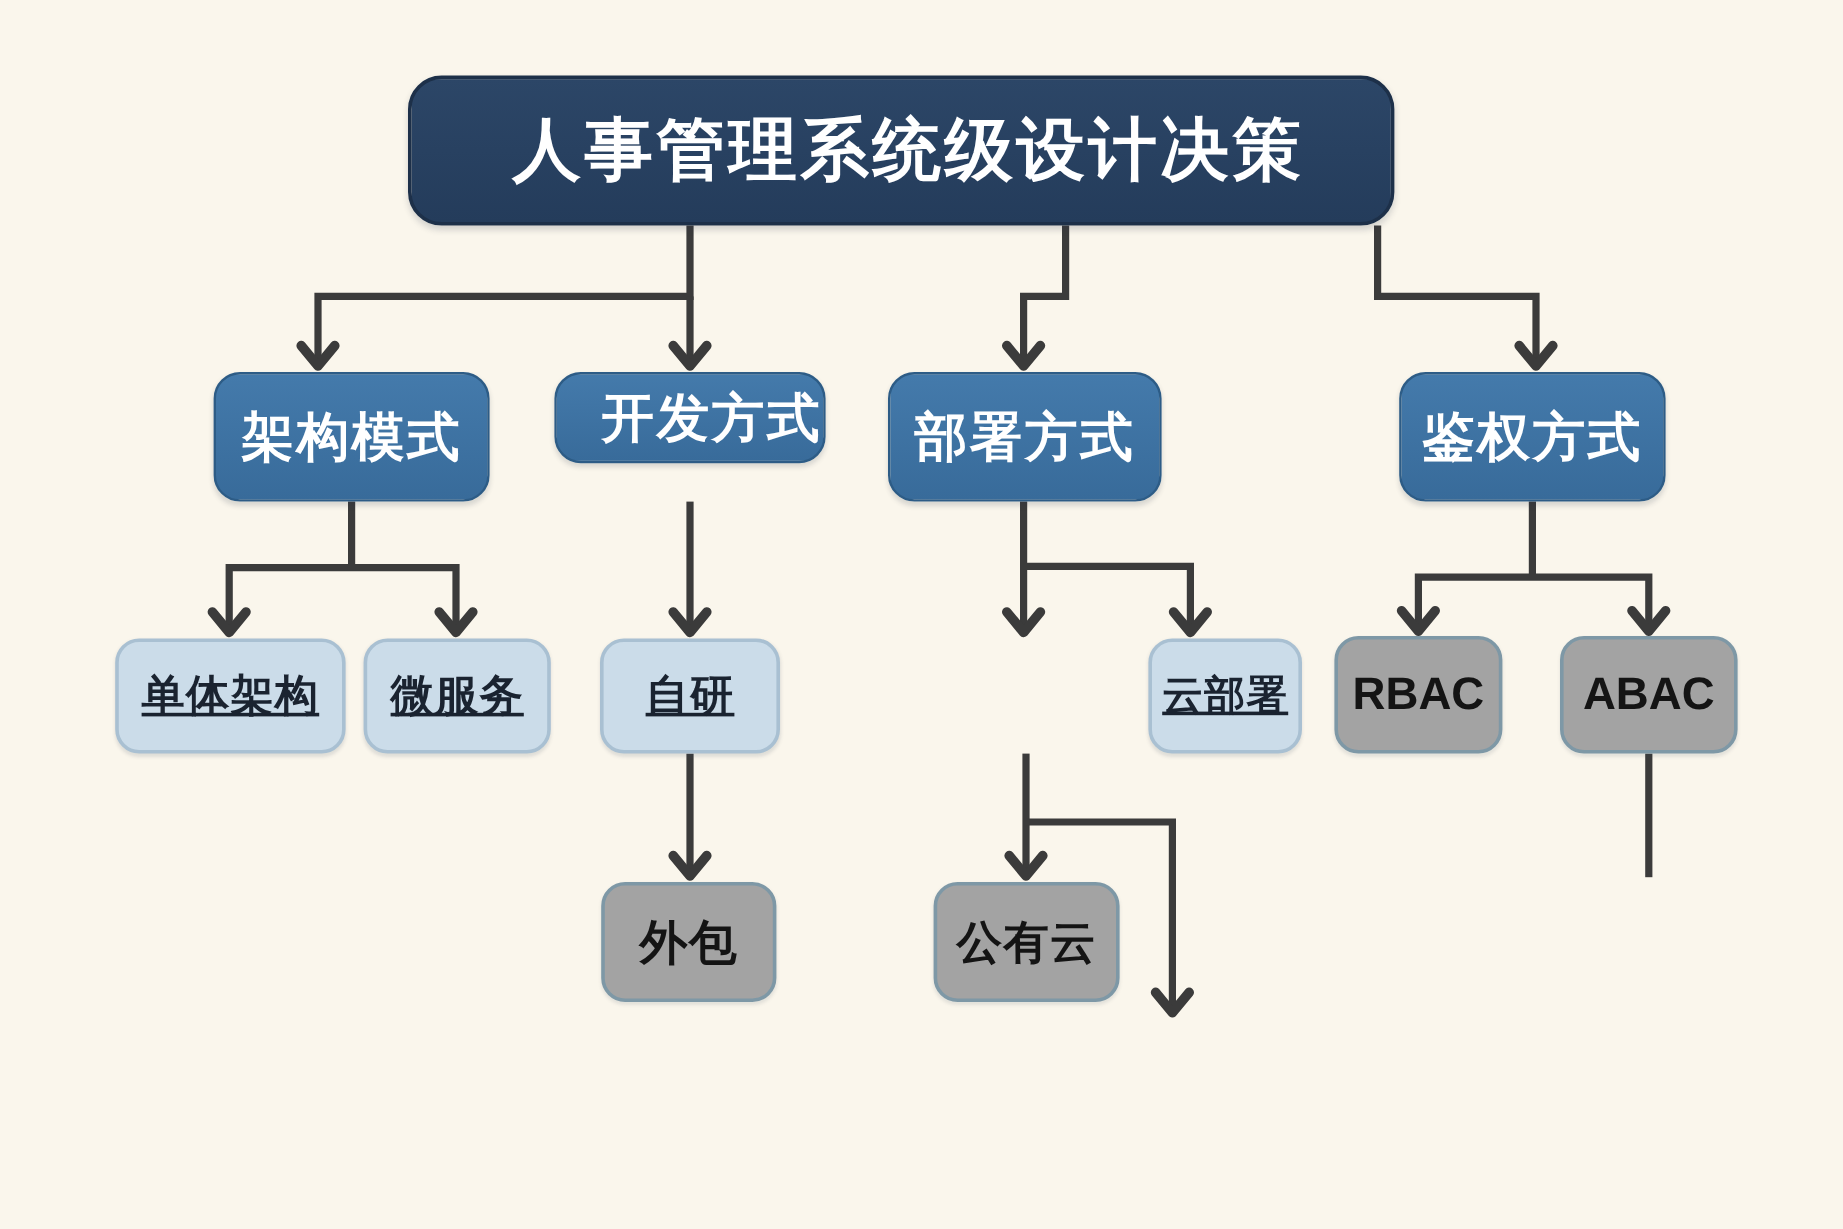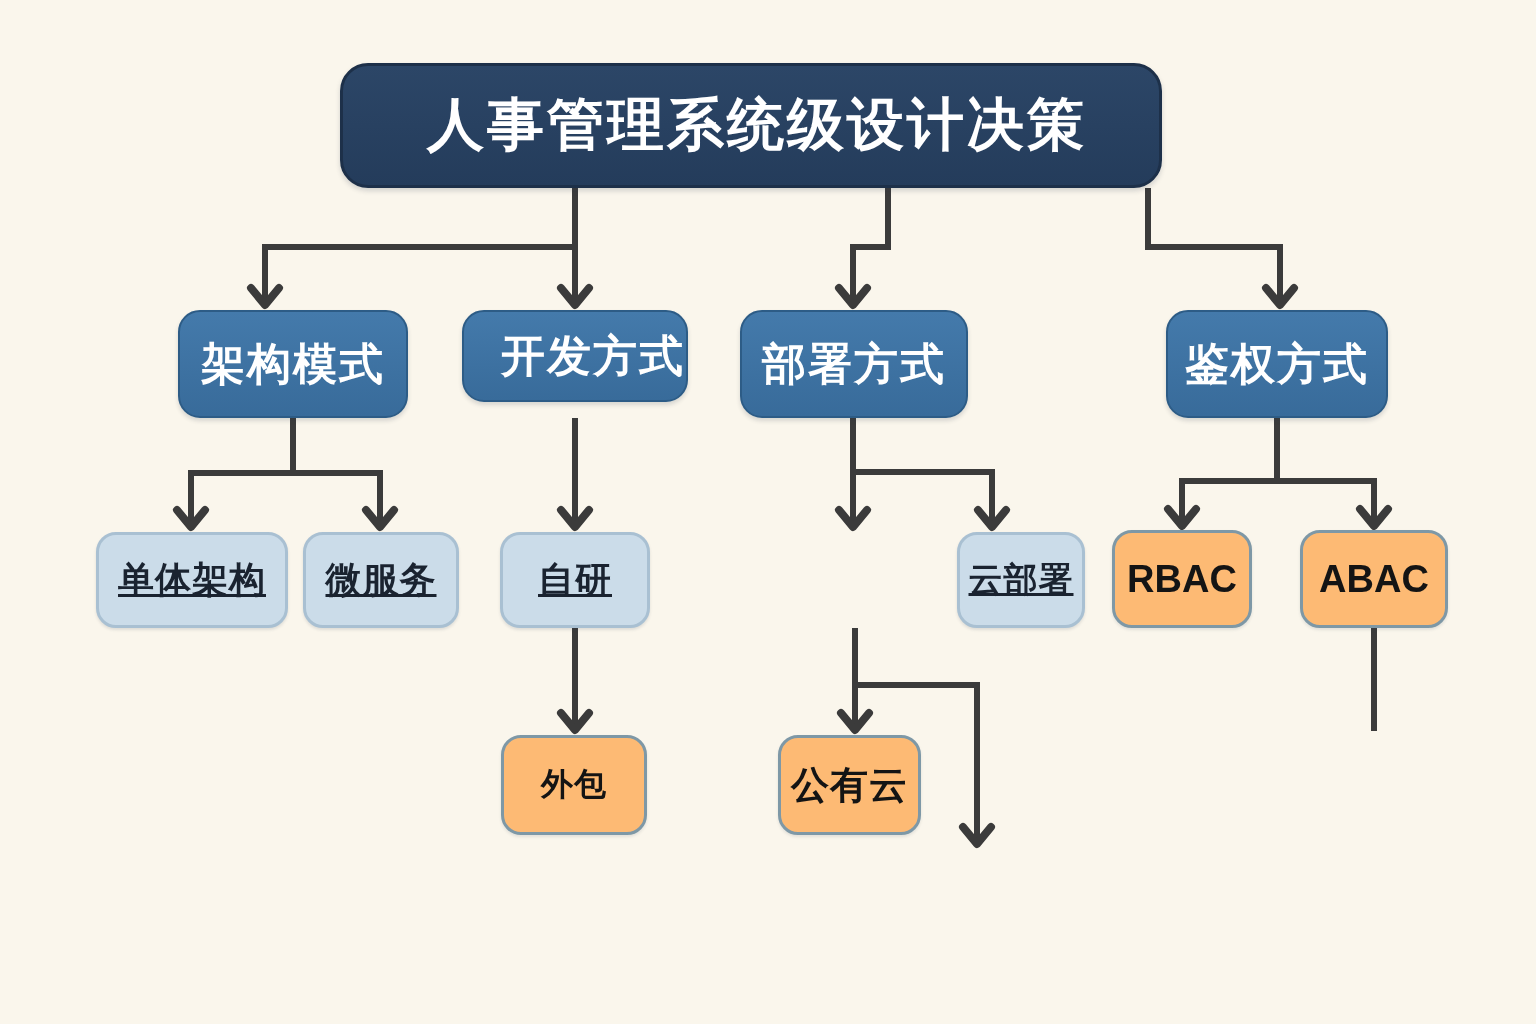--- a/index.html
+++ b/index.html
@@ -35,21 +35,21 @@
   }
   .node-option {
     background: #cbdce9;
     border: 3px solid #a9c0d2;
     border-radius: 20px;
     color: #1a2330; font-size: 36px; letter-spacing: 1px;
     box-shadow: 0 2px 3px rgba(60,70,90,.14);
     text-decoration: underline;
   }
   .node-leaf {
-    background: #fdba74;
+    background: #a3a3a3;
     border: 3px solid #7e98a6;
     border-radius: 20px;
     color: #141414; font-size: 38px; letter-spacing: 1px;
     box-shadow: 0 2px 3px rgba(60,70,90,.12);
   }
 </style>
 </head>
 <body>
 
 <div class="canvas">
@@ -90,27 +90,27 @@
     <path class="arrowhead" d="M 1168 509 L 1182 526 L 1196 509"></path>
     <path class="arrowhead" d="M 1360 509 L 1374 526 L 1388 509"></path>
     <path class="arrowhead" d="M 561 713 L 575 730 L 589 713"></path>
     <path class="arrowhead" d="M 841 713 L 855 730 L 869 713"></path>
     <path class="arrowhead" d="M 963 827 L 977 844 L 991 827"></path>
   </svg>
 
   <div class="node node-root" style="left:340px; top:63px; width:822px; height:125px;">人事管理系统级设计决策</div>
 
   <div class="node node-branch" style="left:178px; top:310px; width:230px; height:108px;">架构模式</div>
-  <div class="node node-branch" style="left:462px; top:310px; width:226px; height:92px;padding-left:36px;">开发方式</div>
+  <div class="node node-branch" style="left:462px; top:310px; width:226px; height:76px;padding-left:36px;">开发方式</div>
   <div class="node node-branch" style="left:740px; top:310px; width:228px; height:108px;">部署方式</div>
   <div class="node node-branch" style="left:1166px; top:310px; width:222px; height:108px;">鉴权方式</div>
 
   <div class="node node-option" style="left:96px; top:532px; width:192px; height:96px;">单体架构</div>
   <div class="node node-option" style="left:303px; top:532px; width:156px; height:96px;">微服务</div>
   <div class="node node-option" style="left:500px; top:532px; width:150px; height:96px;">自研</div>
   <div class="node node-option" style="left:957px; top:532px; width:128px; height:96px; font-size:34px;">云部署</div>
   <div class="node node-leaf" style="left:1112px; top:530px; width:140px; height:98px; letter-spacing:0;">RBAC</div>
   <div class="node node-leaf" style="left:1300px; top:530px; width:148px; height:98px; letter-spacing:0;">ABAC</div>
 
-  <div class="node node-leaf" style="left:501px; top:735px; width:146px; height:100px; font-size:32px;">外包</div>
-  <div class="node node-leaf" style="left:778px; top:735px; width:143px; height:100px;">公有云</div>
+  <div class="node node-leaf" style="left:501px; top:735px; width:146px; height:100px; font-size:40px;">外包</div>
+  <div class="node node-leaf" style="left:778px; top:735px; width:155px; height:100px;">公有云</div>
 
 </div>
 
 </body></html>

